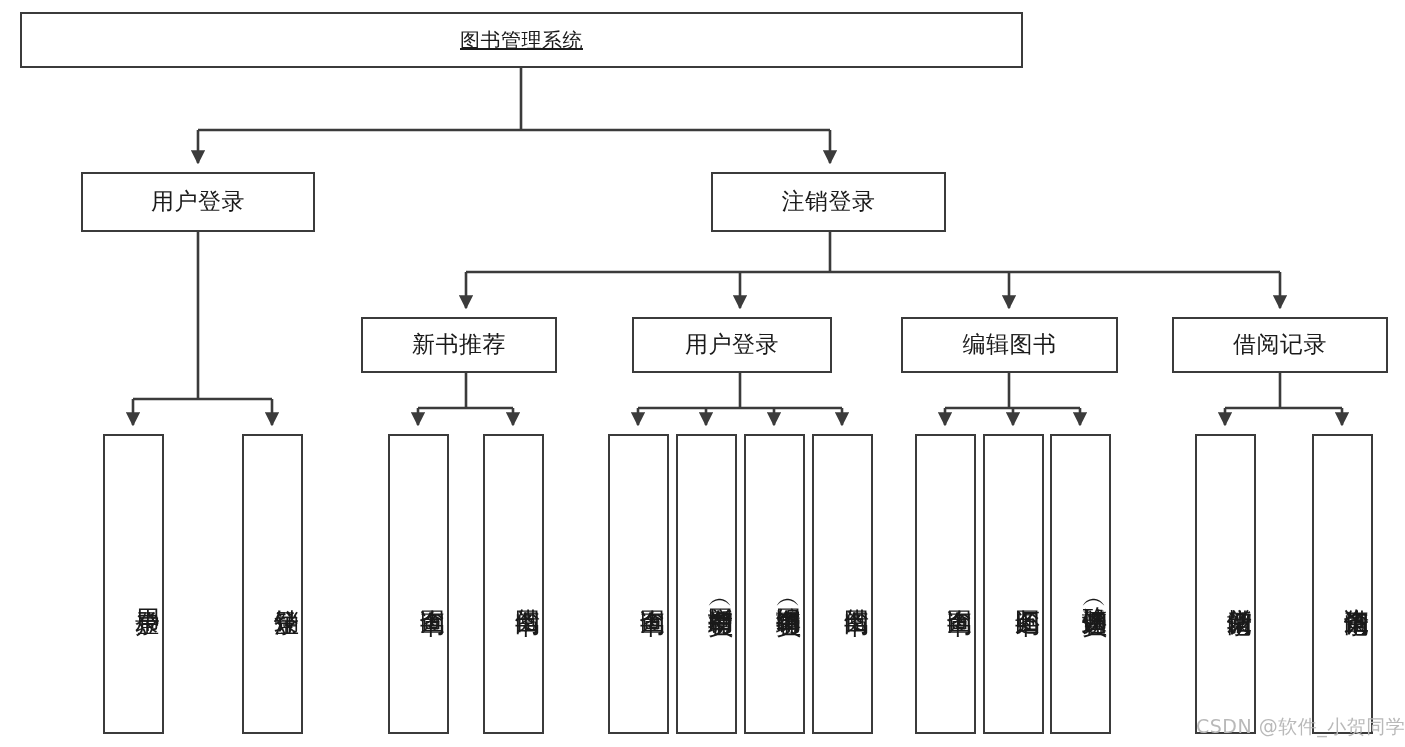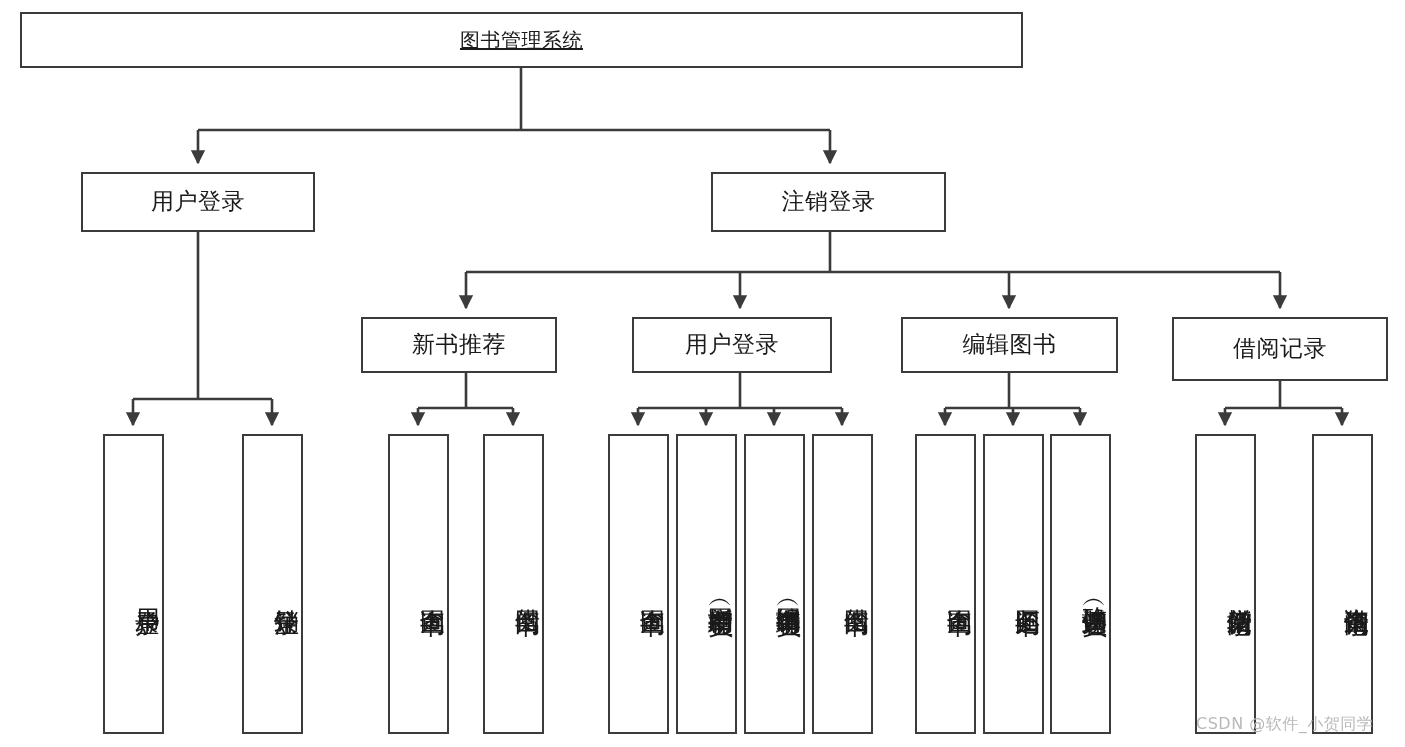--- a/index.html
+++ b/index.html
@@ -55,21 +55,21 @@
     justify-content: center;
     padding-top: 14px;
   }
   .node.vert .vtext {
     writing-mode: vertical-rl;
     text-orientation: upright;
     white-space: normal;
   }
   .watermark {
     position: absolute;
-    font-size: 16px;
+    font-size: 19px;
     color: #b9b9b9;
     letter-spacing: 0.5px;
     white-space: nowrap;
     z-index: 5;
     font-family: "DejaVu Sans", "Liberation Sans", sans-serif;
   }
 </style>
 </head>
 <body>
 
@@ -150,21 +150,21 @@
 
   <div class="node horiz" style="left:361px; top:317px; width:196px; height:56px;">
     <span>新书推荐</span>
   </div>
   <div class="node horiz" style="left:632px; top:317px; width:200px; height:56px;">
     <span>用户登录</span>
   </div>
   <div class="node horiz" style="left:901px; top:317px; width:217px; height:56px;">
     <span>编辑图书</span>
   </div>
-  <div class="node horiz" style="left:1172px; top:317px; width:216px; height:64px;text-align:right;">
+  <div class="node horiz" style="left:1172px; top:317px; width:216px; height:56px;text-align:right;">
     <span>借阅记录</span>
   </div>
 
   <div class="node vert" style="left:103px; top:434px; width:61px; height:300px;">
     <span class="vtext">用户登录</span>
   </div>
   <div class="node vert" style="left:242px; top:434px; width:61px; height:300px;">
     <span class="vtext">注销登录</span>
   </div>
 

